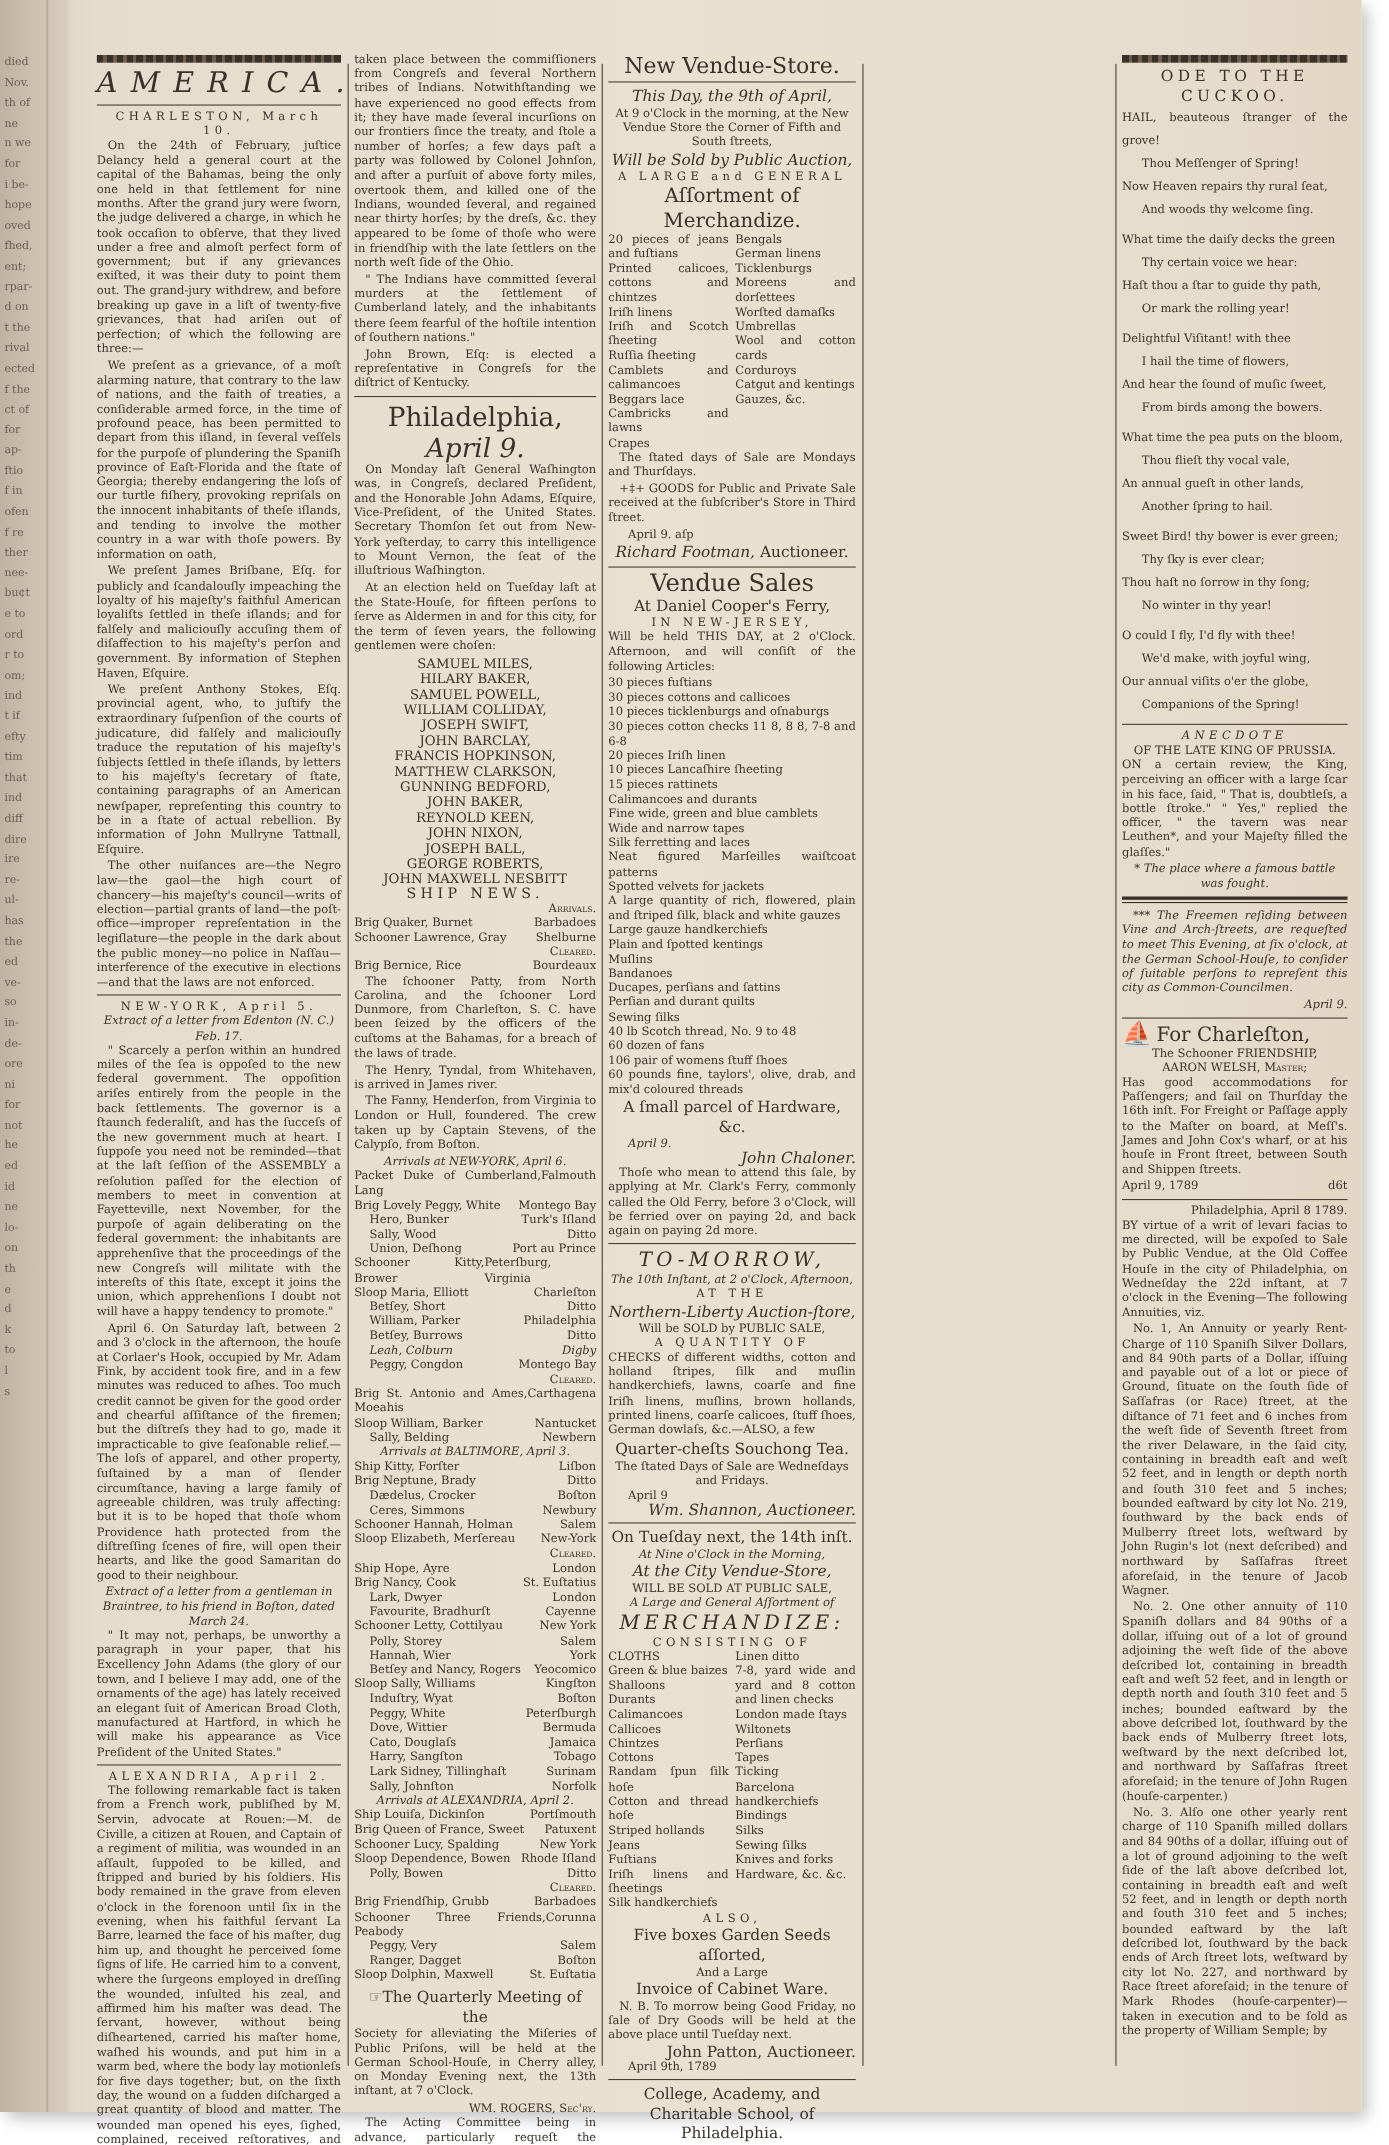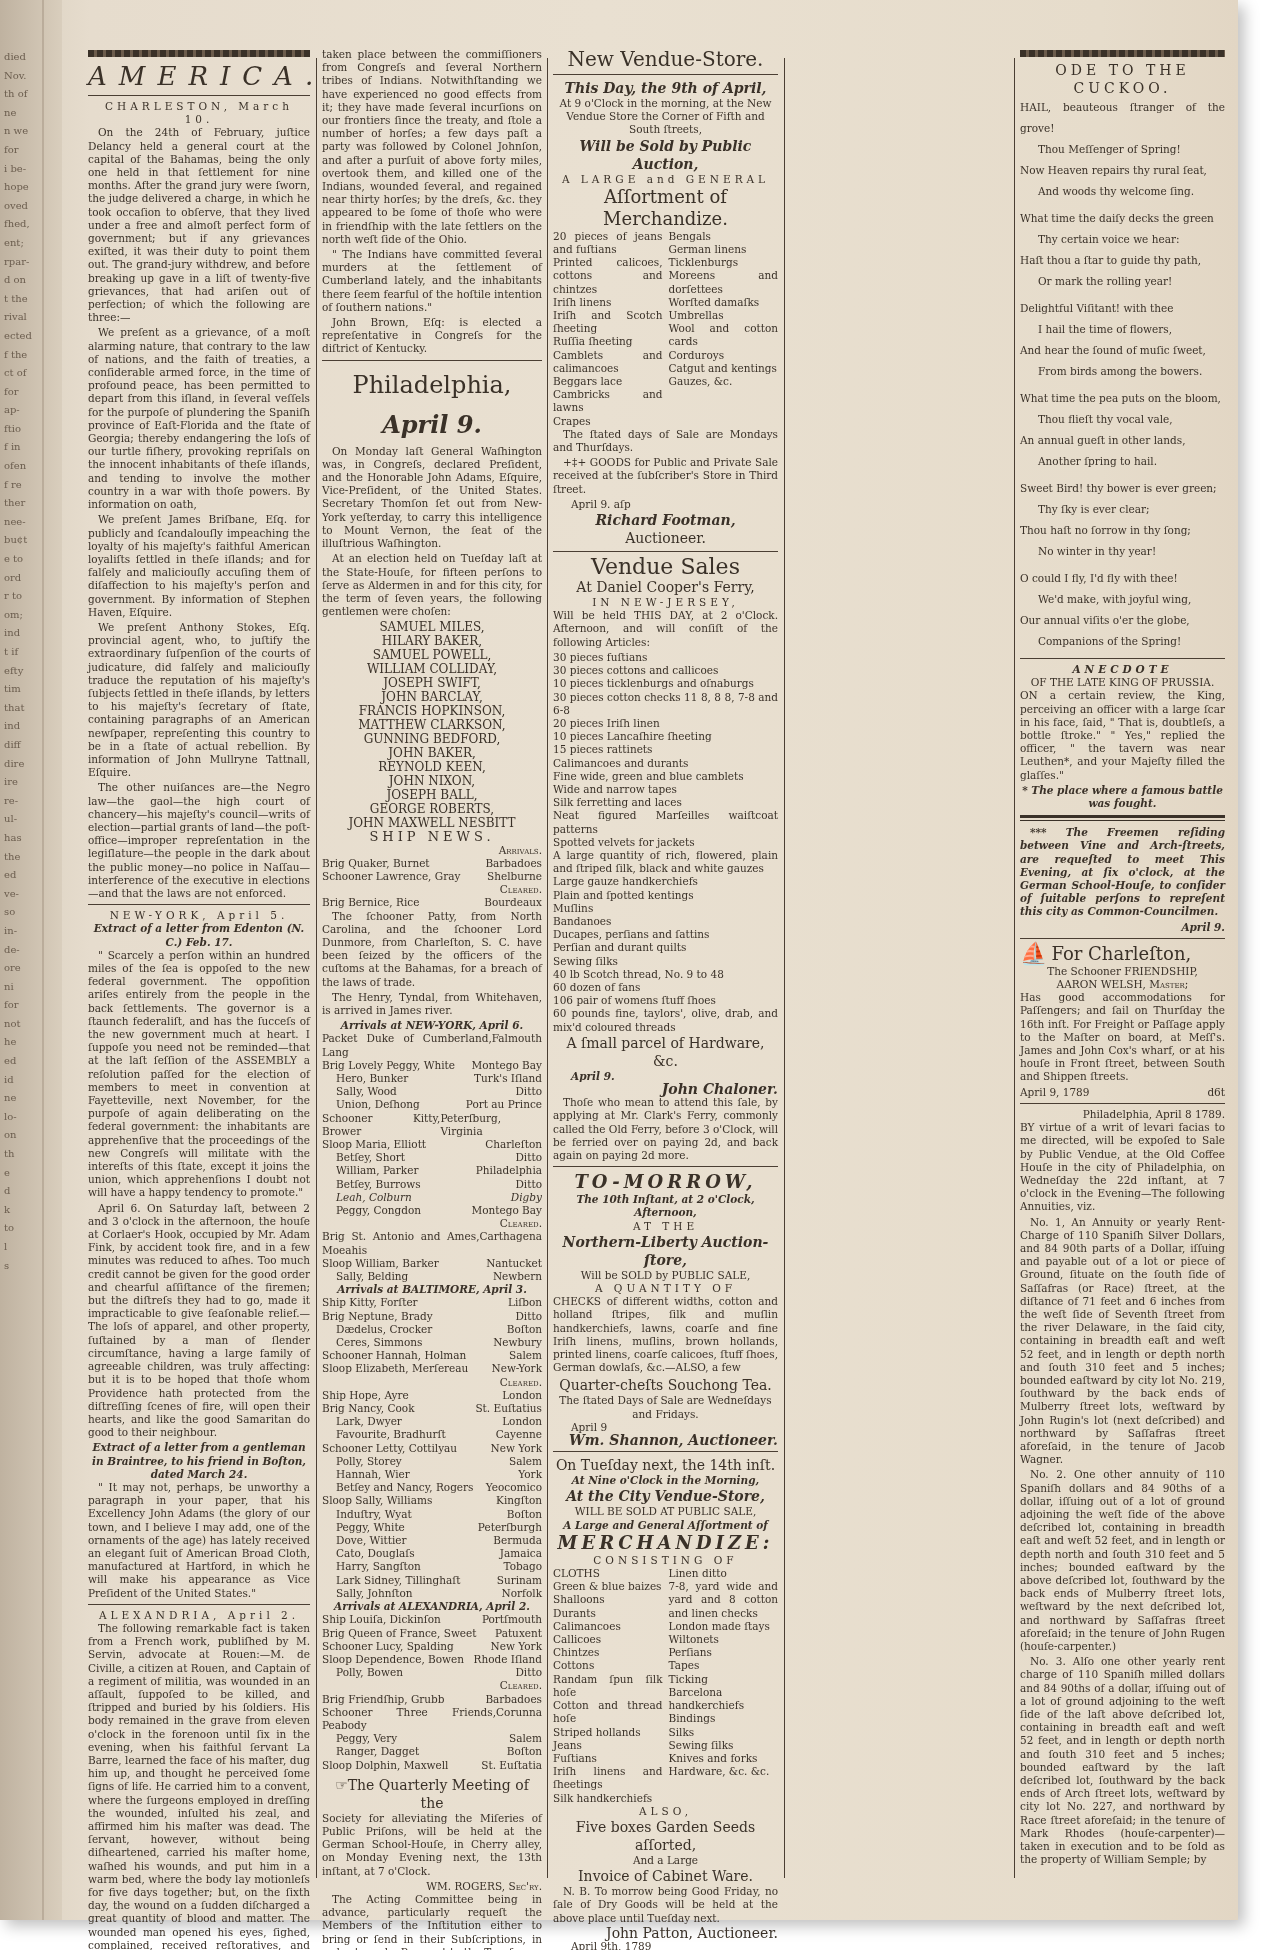--- a/index.html
+++ b/index.html
@@ -17,24 +17,24 @@
   .c1{left:88px;width:222px;}
   .c2{left:322px;width:220px;}
   .c3{left:553px;width:225px;}
   .c4{left:790px;width:228px;}
   .orn{height:7px;background:repeating-linear-gradient(90deg,#3a3128 0 6px,#6c5c4c 6px 9px);margin:2px 0 4px;}
   .thinrule{height:1px;background:#4a3e33;margin:4px 0;}
   .dbl{border-top:3px solid #3a3128;border-bottom:1px solid #3a3128;height:2px;margin:5px 0;}
   .big-head{font-style:italic;font-size:26px;letter-spacing:12px;text-align:center;line-height:30px;}
   .center{text-align:center;}
   .spaced{letter-spacing:4px;}
-  .it{font-style:italic;font-weight:bold;}
+  .it{font-style:italic;}
   .sc{font-variant:small-caps;}
   p{margin:0 0 2px;text-indent:10px;}
-  .h-lg{font-size:24px;line-height:40px;text-align:center;}
+  .h-lg{font-size:24px;line-height:28px;text-align:center;}
   .h-md{font-size:18px;line-height:22px;text-align:center;}
   .h-sm{font-size:14px;line-height:18px;text-align:center;}
   .names{text-align:center;font-size:12px;line-height:14px;}
   .row{display:flex;justify-content:space-between;}
   .ind{padding-left:18px;}
   .two{display:flex;gap:6px;}
   .two>div{flex:1;}
   .poem div{line-height:21px;}
   .poem .in{padding-left:18px;}
   .right{text-align:right;}
@@ -183,20 +183,21 @@
           <span>Schooner Lawrence, Gray</span>
           <span>Shelburne</span>
         </div>
         <div class="right sc">Cleared.</div>
         <div class="row">
           <span>Brig Bernice, Rice</span>
           <span>Bourdeaux</span>
         </div>
         <p>The ſchooner Patty, from North Carolina, and the ſchooner Lord Dunmore, from Charleſton, S. C. have been ſeized by the officers of the cuſtoms at the Bahamas, for a breach of the laws of trade.</p>
         <p>The Henry, Tyndal, from Whitehaven, is arrived in James river.</p>
+        <p>The Fanny, Henderſon, from Virginia to London or Hull, foundered. The crew taken up by Captain Stevens, of the Calypſo, from Boſton.</p>
         <div class="center it">Arrivals at NEW-YORK, April 6.</div>
         <div class="row">
           <span>Packet Duke of Cumberland, Lang</span>
           <span>Falmouth</span>
         </div>
         <div class="row">
           <span>Brig Lovely Peggy, White</span>
           <span>Montego Bay</span>
         </div>
         <div class="row" style="padding-left: 14px;">

